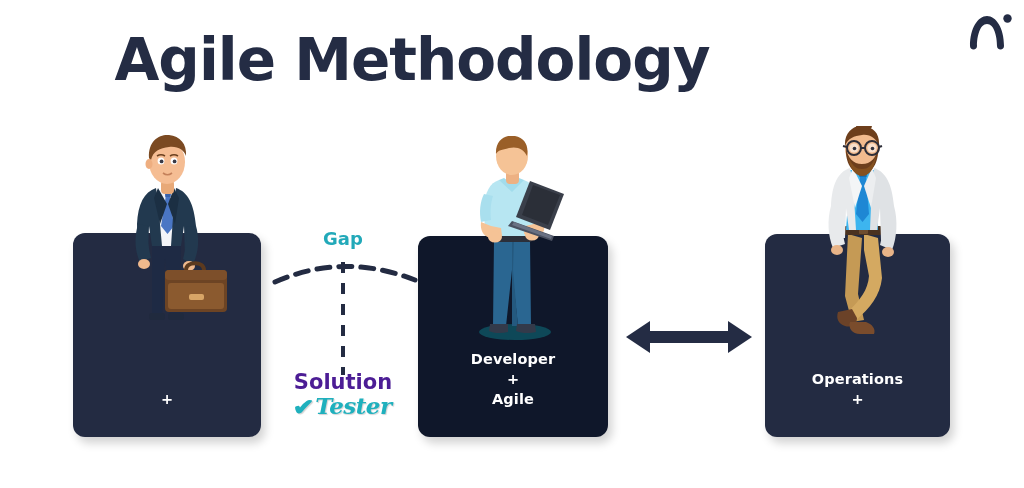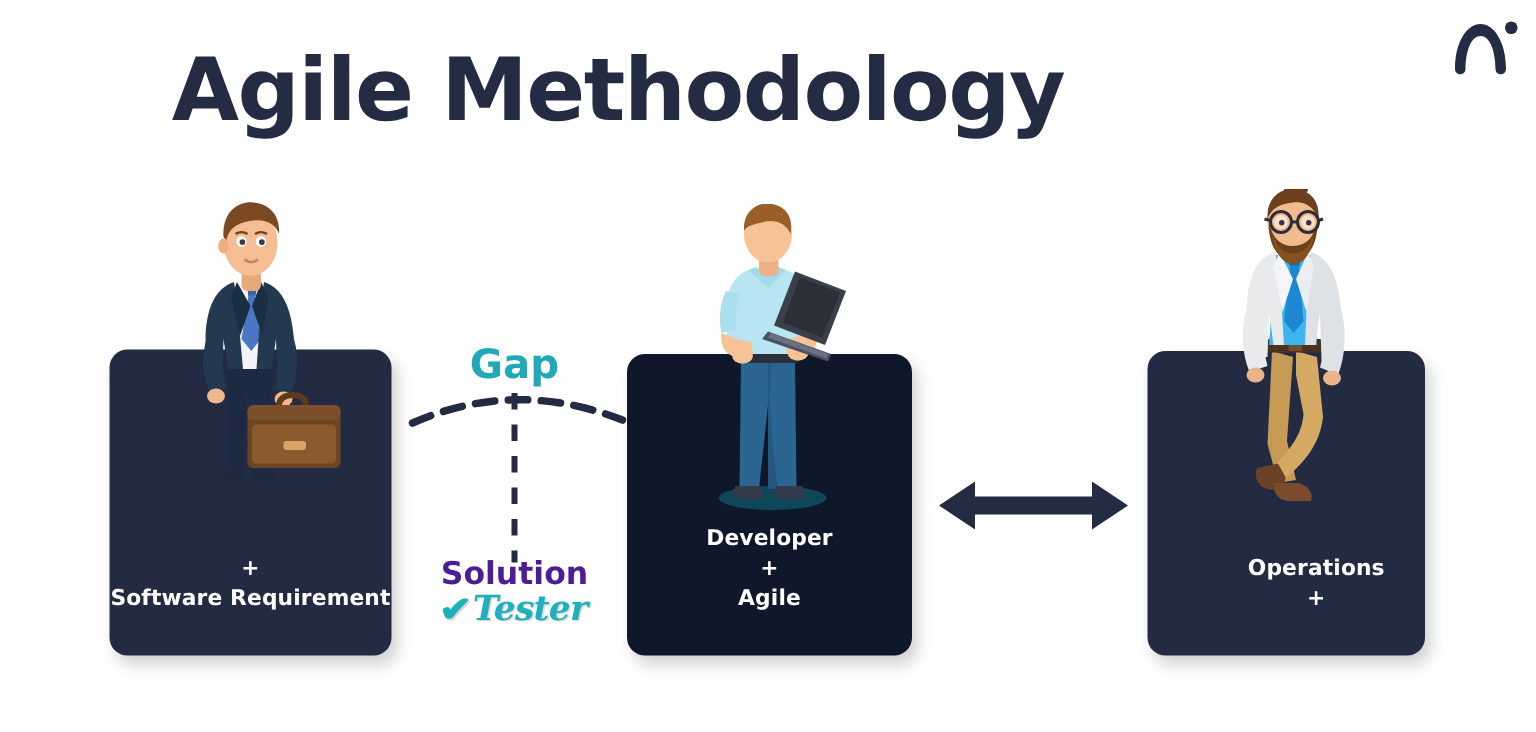--- a/index.html
+++ b/index.html
@@ -63,36 +63,36 @@
     text-align: center;
     color: #ffffff;
     font-size: 14.5px;
     font-weight: 600;
     line-height: 20px;
     letter-spacing: 0.1px;
     font-family: "DejaVu Sans", sans-serif;
   }
   #card-customer .card-label { bottom: 28px; }
   #card-dev .card-label      { bottom: 28px; }
-  #card-ops .card-label      { bottom: 28px; padding-left: 20px; }
+  #card-ops .card-label      { bottom: 28px; }
   .card-label .plus { font-weight: 700; }
   .card-label .line2 { white-space: nowrap; }
 
   
   .figure { position: absolute; }
 
   
   .gap-label {
     position: absolute;
     left: 293px;
     top: 228px;
     width: 100px;
     text-align: center;
     color: #22a9b9;
-    font-size: 27px;
+    font-size: 18px;
     font-weight: 600;
     font-family: "DejaVu Sans", sans-serif;
   }
   .solution-label {
     position: absolute;
     left: 283px;
     top: 370px;
     width: 120px;
     text-align: center;
     color: #4c1d95;
@@ -140,21 +140,20 @@
                C40 38, 38.5 39.5, 36.5 39.5 C34.5 39.5, 33 38, 33 36
                C33 26, 30 14, 23 14 C16 14, 13 26, 13 36
                C13 38, 11.5 39.5, 9.5 39.5 C7.5 39.5, 6 38, 6 36 Z" fill="#242c44"></path>
       <circle cx="43.5" cy="8.5" r="4.2" fill="#242c44"></circle>
     </svg>
   </div>
 
   <div class="card dark" id="card-customer">
     <div class="card-label">
       <div class="plus">+</div>
-      <div class="line2">Software Requirement</div>
     </div>
   </div>
 
   <div class="figure" style="left:118px; top:128px;">
     <svg width="110" height="200" viewBox="0 0 110 200">
 
       <path d="M34 108 L34 188 L44 188 L47 130 L52 188 L62 188 L63 108 Z" fill="#1e2a44"></path>
 
       <rect x="31" y="185" width="16" height="7" rx="3" fill="#202a3e"></rect>
       <rect x="50" y="185" width="16" height="7" rx="3" fill="#202a3e"></rect>

